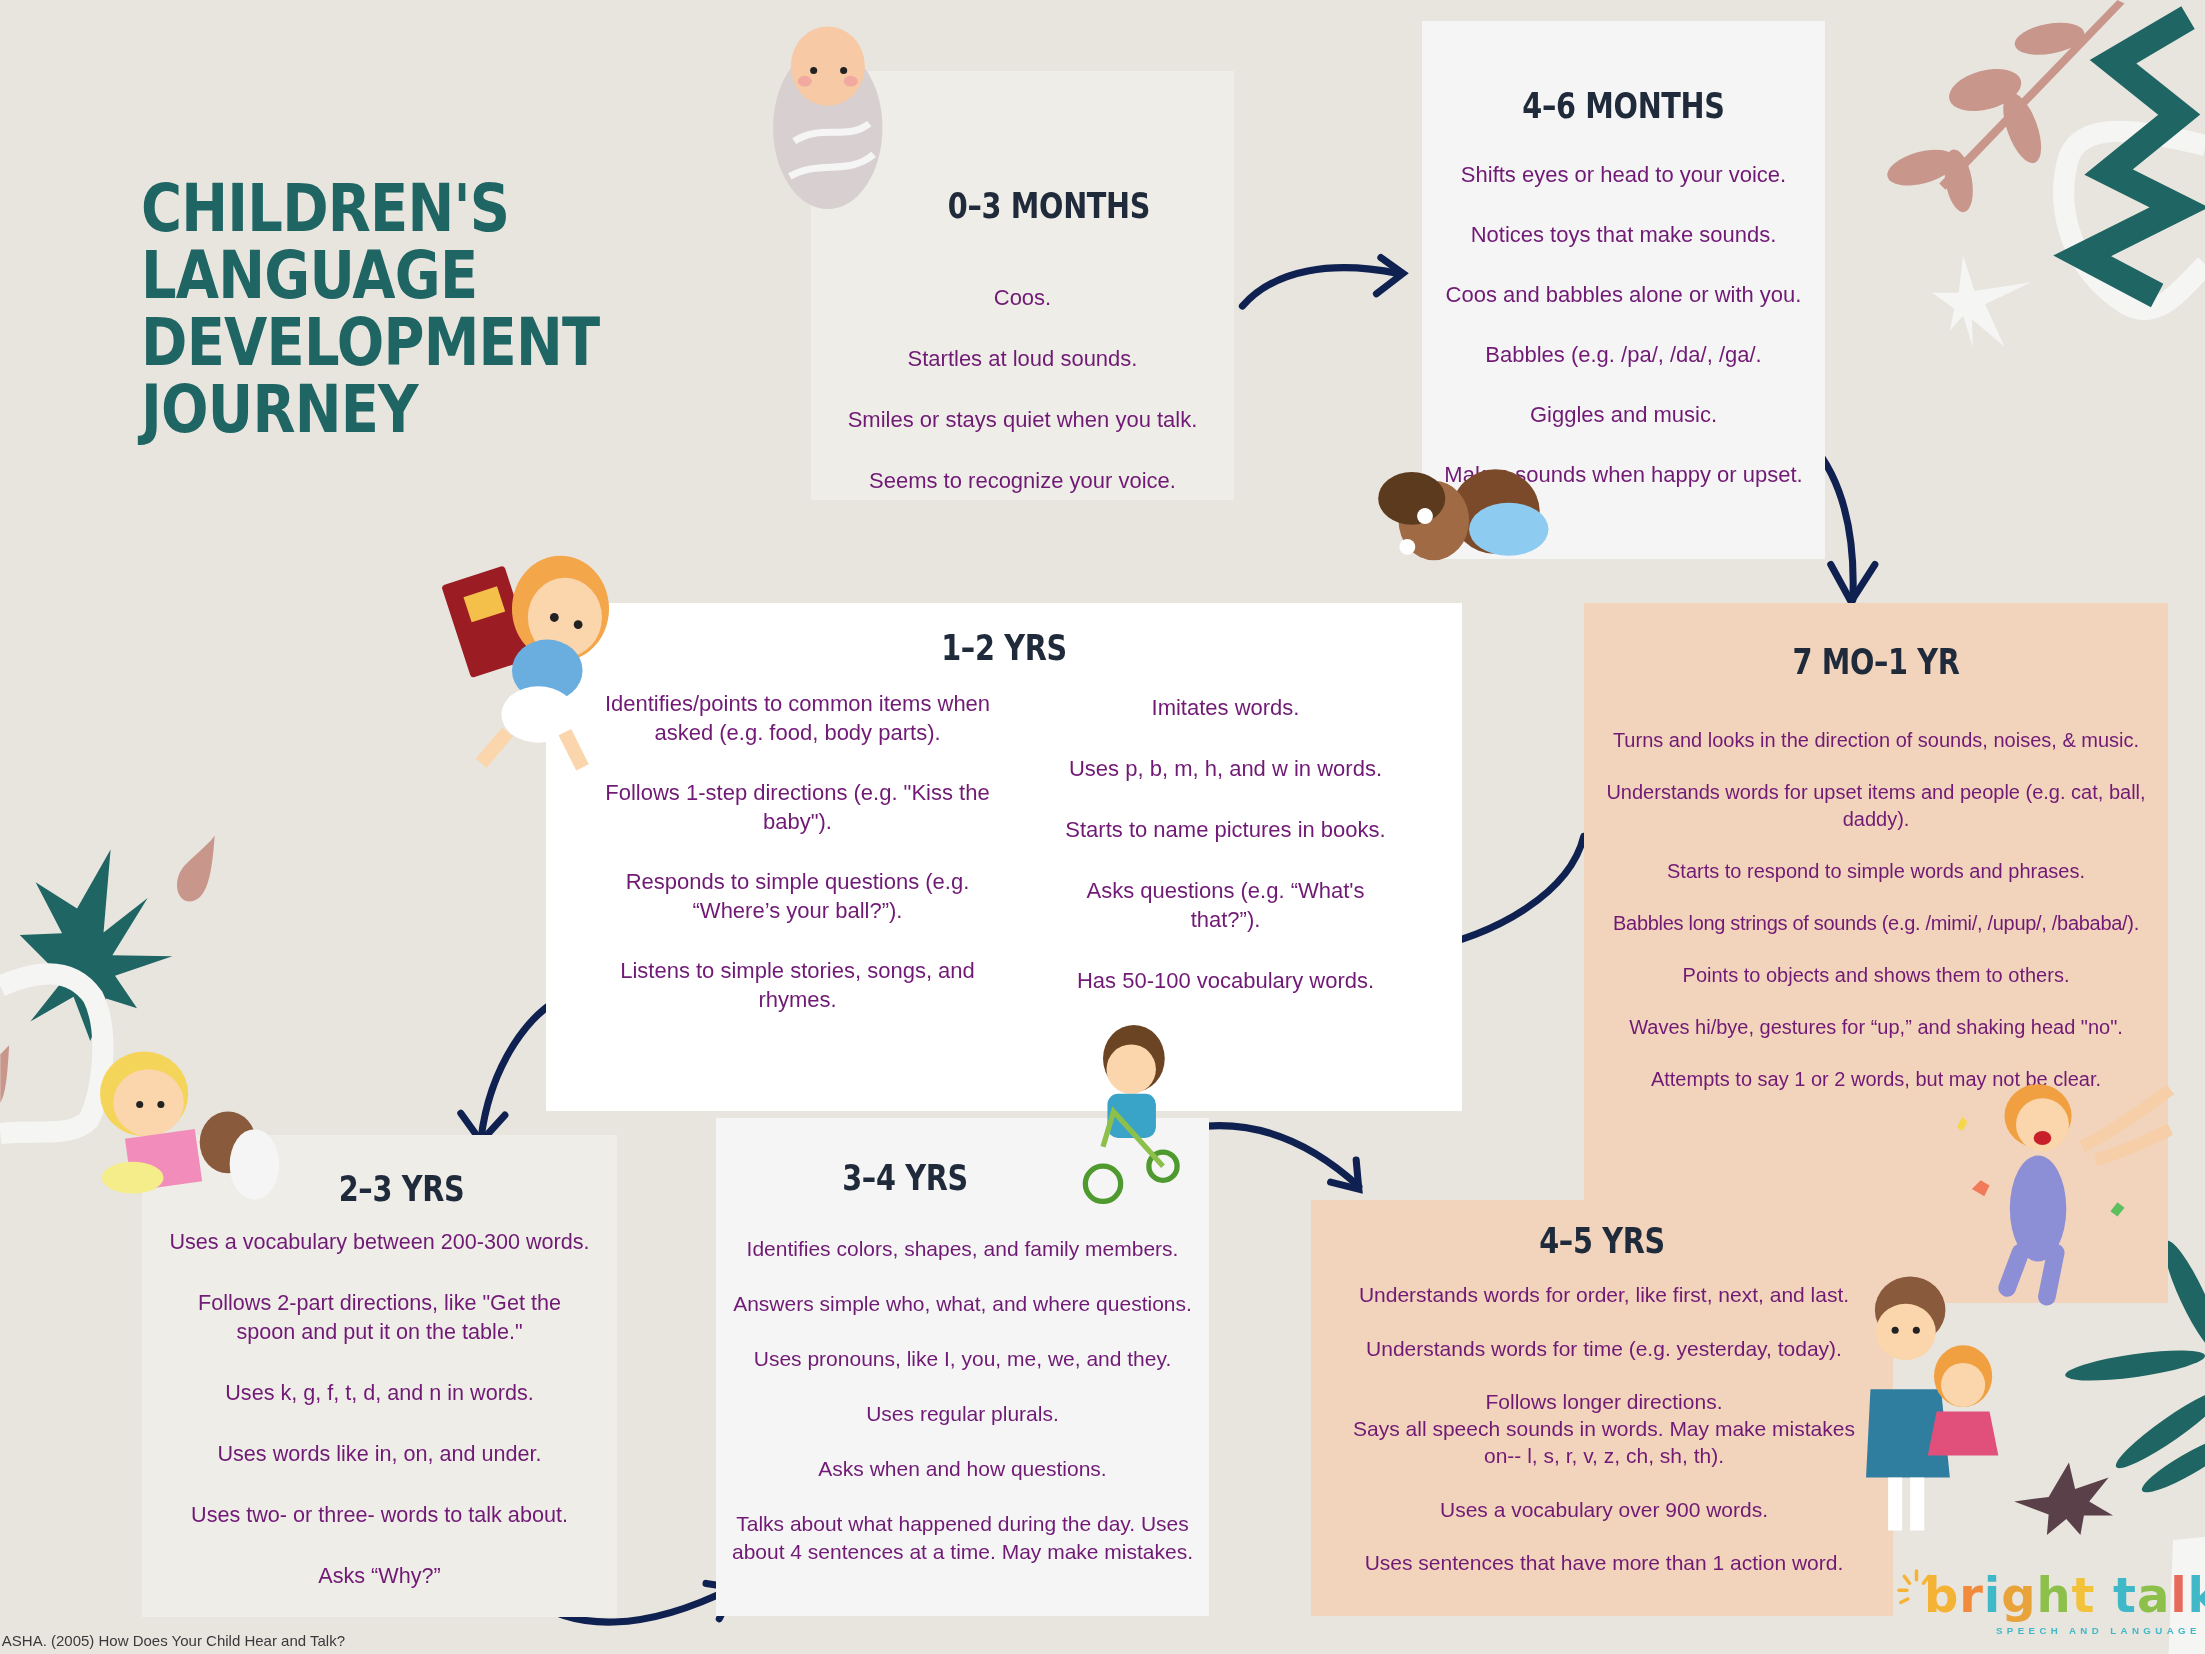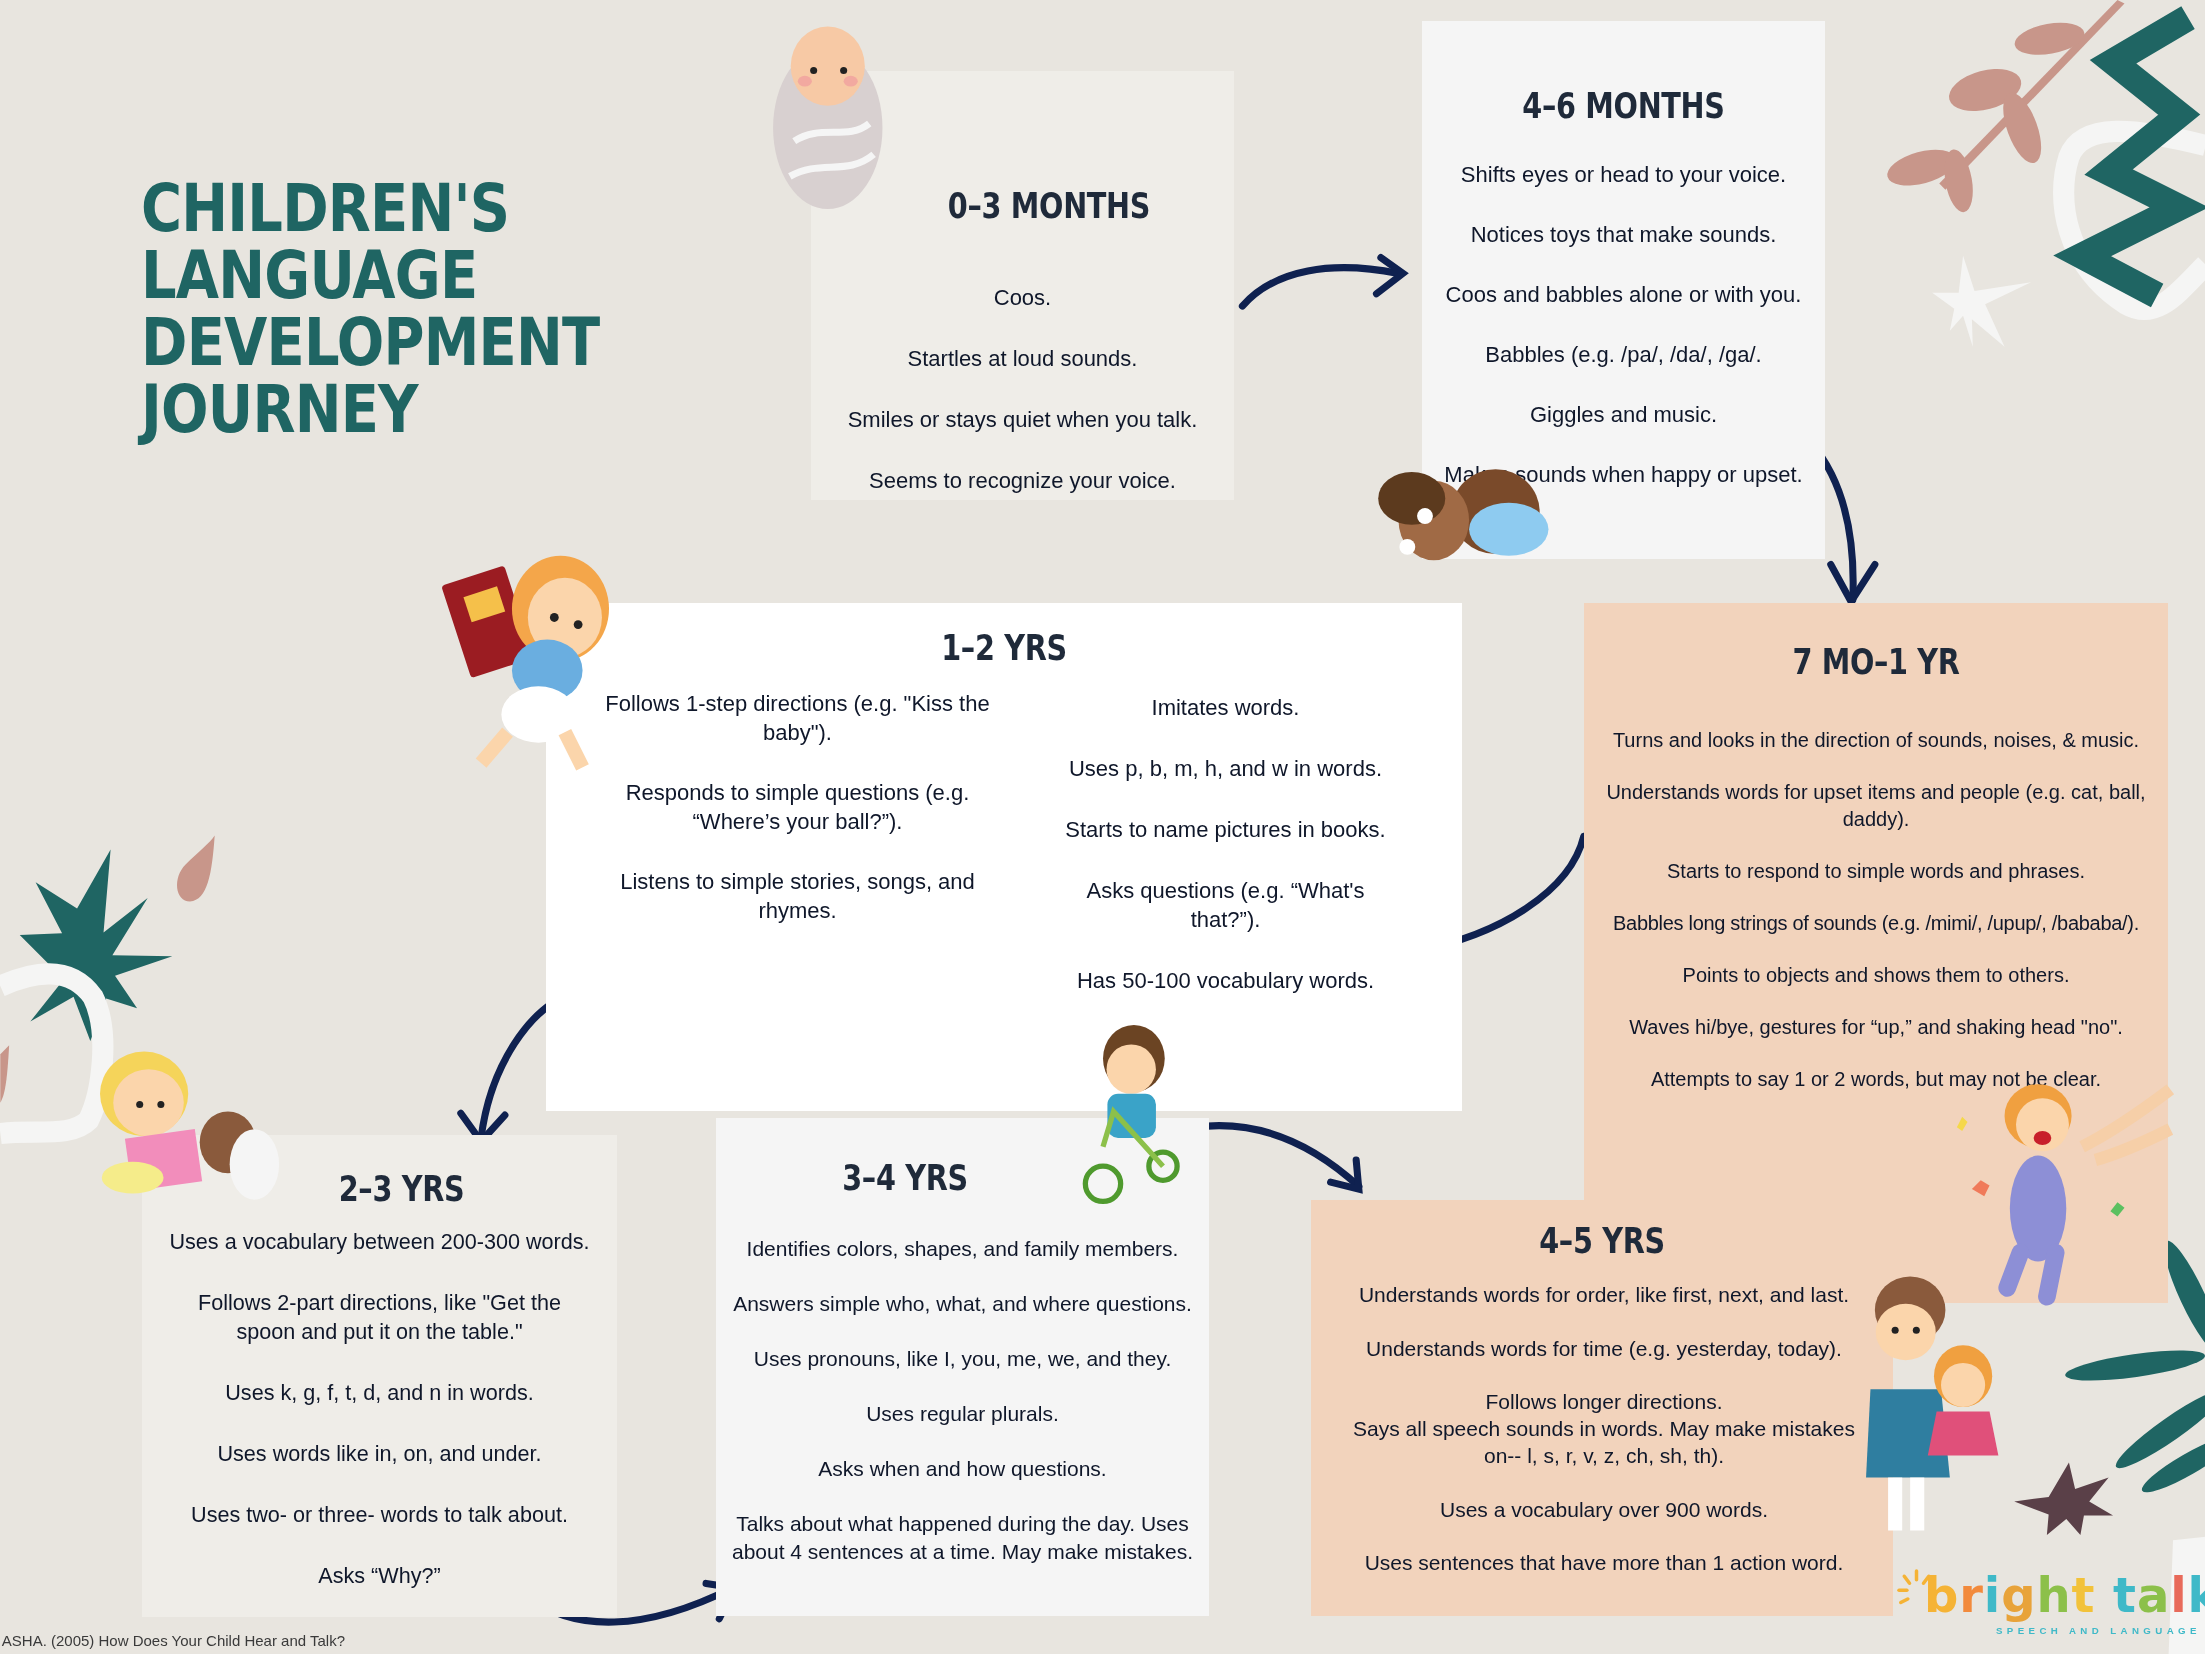--- a/index.html
+++ b/index.html
@@ -17,21 +17,21 @@
     letter-spacing:-0.9px; transform:scaleX(0.86); transform-origin:left top;
     text-transform:uppercase;
   }
   .title div { white-space:nowrap; }
   .card { position:absolute; box-sizing:border-box; text-align:center; }
   .card h2 {
     margin:0; font-family:"DejaVu Sans", sans-serif; font-weight:bold;
     font-size:35px; color:#1f2a3a; letter-spacing:-0.4px;
     transform:scaleX(0.82);
   }
-  .card p { margin:0; font-size:22px; line-height:29px; color:#0f172a; }
+  .card p { margin:0; font-size:22px; line-height:29px; color:#701a75; }
   .c0 { left:811px; top:71px; width:423px; height:429px; background:#efede8; }
   .c0 h2 { position:absolute; left:53px; right:0; top:115px; }
   .c0 .items { position:absolute; left:0; right:0; top:212px; }
   .c0 .items p { margin-bottom:32px; }
   .c1 { left:1422px; top:21px; width:403px; height:538px; background:#f5f5f5; }
   .c1 h2 { position:absolute; left:0; right:0; top:65px; }
   .c1 .items { position:absolute; left:0; right:0; top:139px; }
   .c1 .items p { margin-bottom:31px; }
   .c2 { left:1584px; top:603px; width:584px; height:700px; background:#f2d3bc; }
   .c2 h2 { position:absolute; left:0; right:0; top:39px; }
@@ -155,20 +155,21 @@
     <p style="white-space:nowrap;letter-spacing:-0.3px;">Babbles long strings of sounds (e.g. /mimi/, /upup/, /bababa/).</p>
     <p>Points to objects and shows them to others.</p>
     <p>Waves hi/bye, gestures for “up,” and shaking head "no".</p>
     <p>Attempts to say 1 or 2 words, but may not be clear.</p>
   </div>
 </section>
 
 <section class="card c3">
   <h2>1–2 YRS</h2>
   <div class="col colL">
+    <p style="padding:0 17.6px;">Identifies/points to common items when asked (e.g. food, body parts).</p>
     <p style="padding:0 17.6px;">Follows 1-step directions (e.g. "Kiss the baby").</p>
     <p style="padding:0 17.6px;">Responds to simple questions (e.g. “Where’s your ball?”).</p>
     <p style="padding:0 8.8px;">Listens to simple stories, songs, and rhymes.</p>
   </div>
   <div class="col colR">
     <p>Imitates words.</p>
     <p>Uses p, b, m, h, and w in words.</p>
     <p>Starts to name pictures in books.</p>
     <p style="padding:0 53px;">Asks questions (e.g. “What's that?”).</p>
     <p>Has 50-100 vocabulary words.</p>

